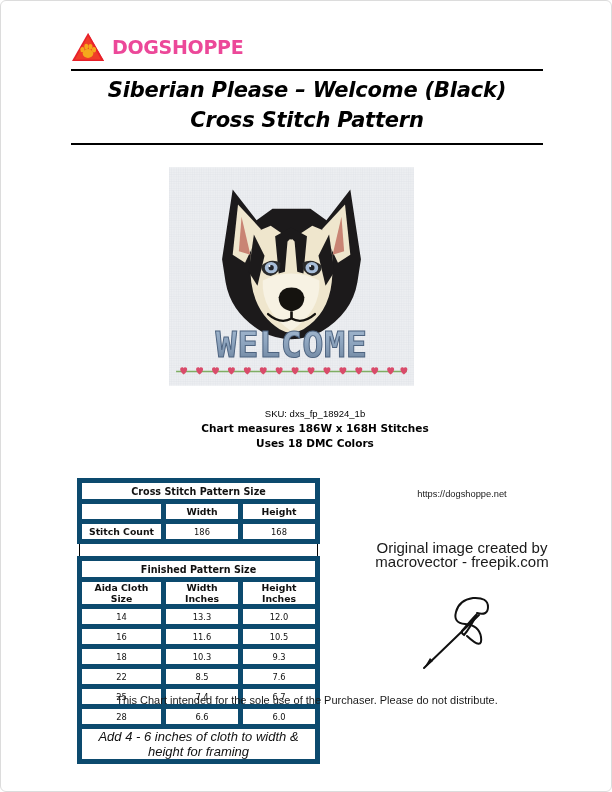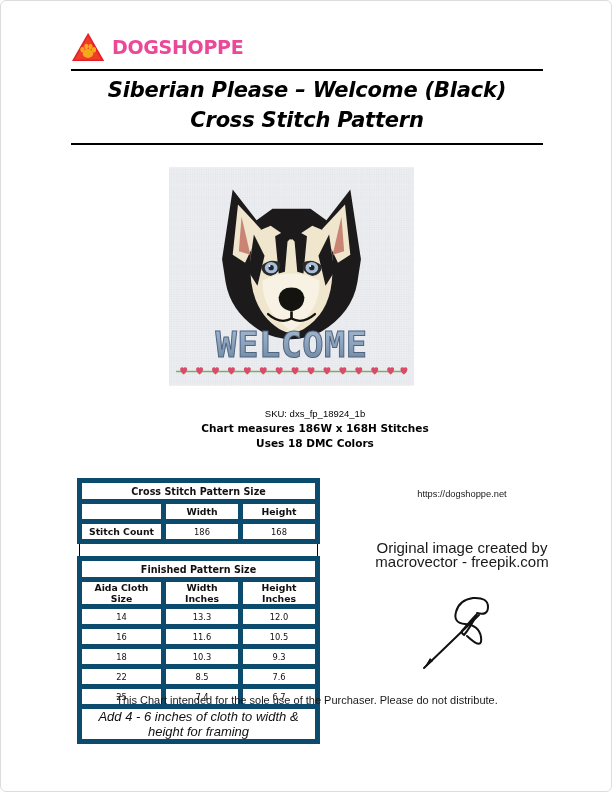--- a/index.html
+++ b/index.html
@@ -382,20 +382,25 @@
         <td>22</td>
         <td>8.5</td>
         <td>7.6</td>
       </tr>
       <tr>
         <td>25</td>
         <td>7.4</td>
         <td>6.7</td>
       </tr>
       <tr>
+        <td>28</td>
+        <td>6.6</td>
+        <td>6.0</td>
+      </tr>
+      <tr>
         <td class="note" colspan="3">Add  4 - 6 inches of cloth to width &amp; height for framing</td>
       </tr>
     </tbody>
   </table>
 
   <div class="credits">
     <div>https://dogshoppe.net</div>
   </div>
 
   <div class="credits-2">

